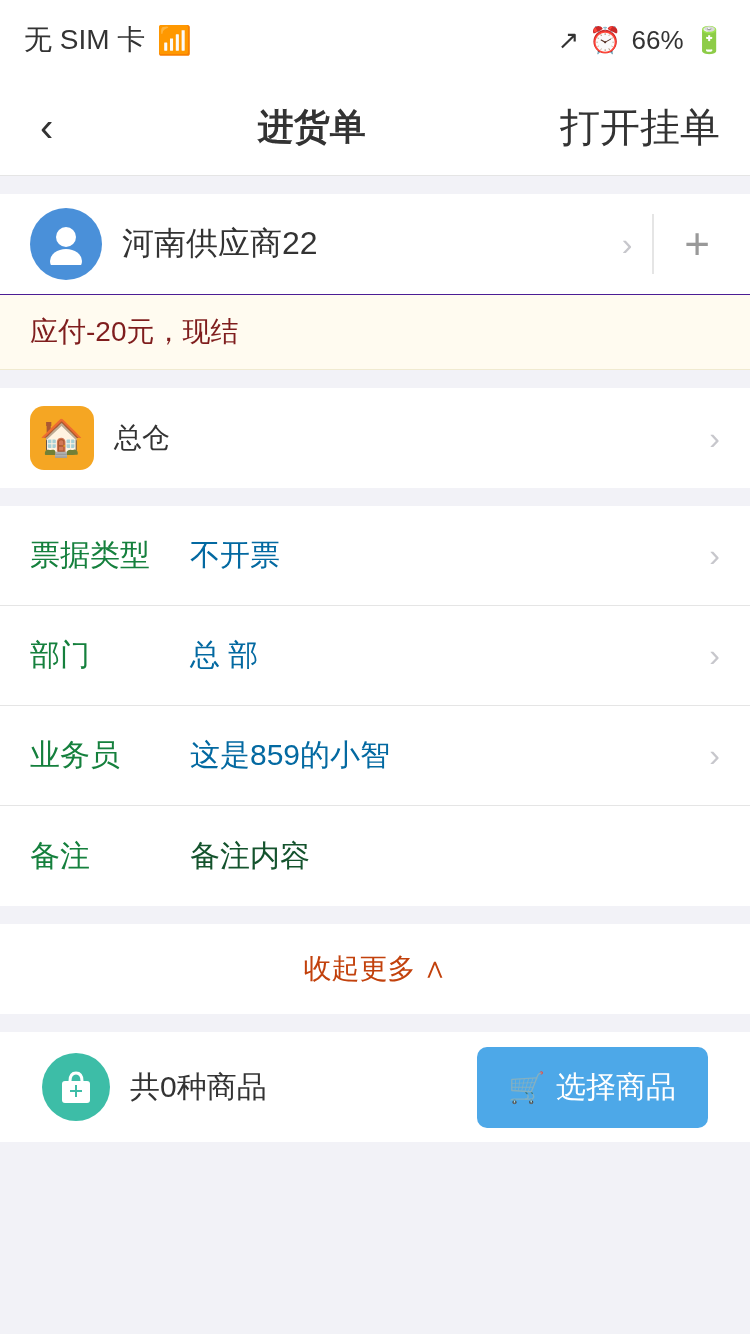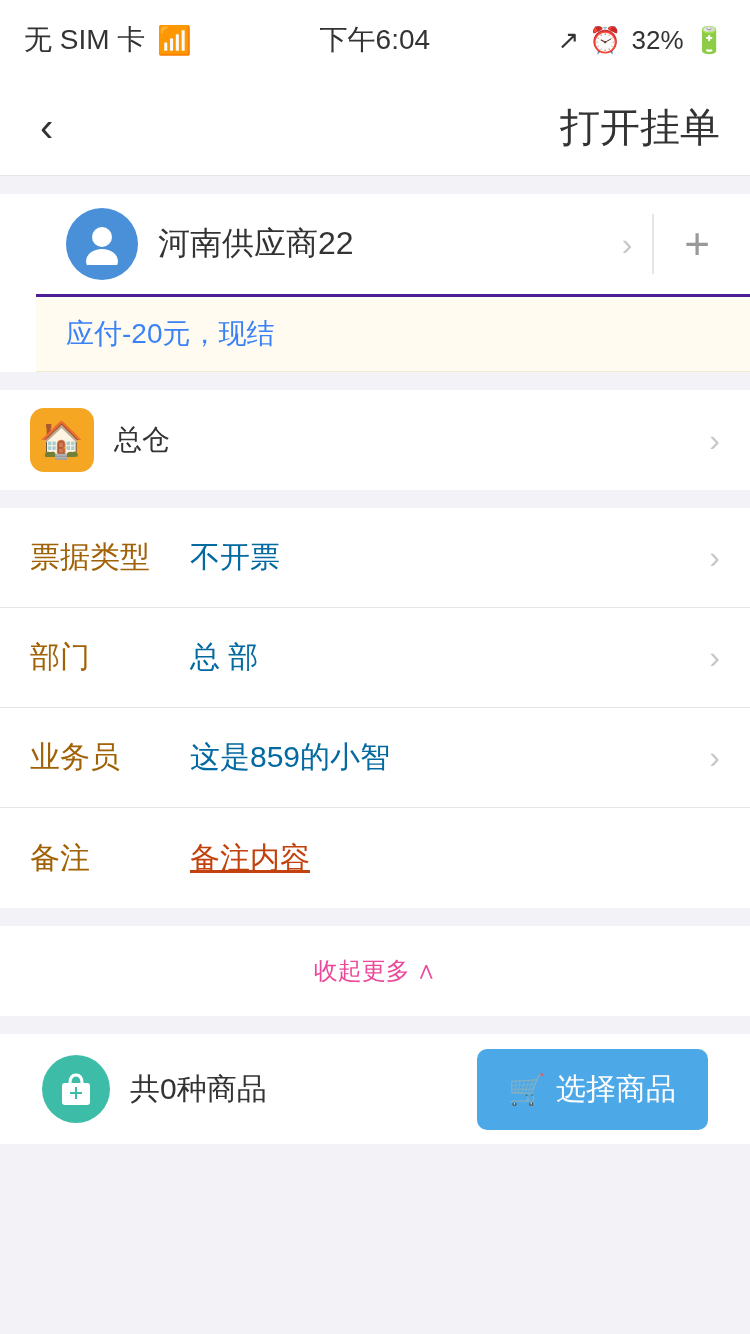--- a/index.html
+++ b/index.html
@@ -70,21 +70,20 @@
     
     .divider-block {
       height: 18px;
       background: #f2f2f7;
     }
 
     
     .card {
       background: #fff;
       margin-bottom: 0;
-      padding-left: 36px;
     }
 
     
     .supplier-row {
       display: flex;
       align-items: center;
       padding: 0 30px;
       height: 100px;
       background: #fff;
     }
@@ -119,22 +118,22 @@
       color: #999;
       cursor: pointer;
       padding: 0 10px;
     }
 
     
     .notice-banner {
       background: #fffbf0;
       padding: 18px 30px;
       font-size: 28px;
-      color: #3b82f6;
-      border-top: 3px solid #4c1d95;
+      color: #7f1d1d;
+      border-top: 1px solid #4c1d95;
       border-bottom: 1px solid #f0ead0;
     }
 
     
     .warehouse-row {
       display: flex;
       align-items: center;
       padding: 0 30px;
       height: 100px;
       background: #fff;
@@ -171,48 +170,47 @@
       align-items: center;
       padding: 0 30px;
       height: 100px;
       border-bottom: 1px solid #e5e5e5;
     }
     .info-row:last-child {
       border-bottom: none;
     }
     .info-label {
       font-size: 30px;
-      color: #a16207;
+      color: #15803d;
       width: 140px;
       flex-shrink: 0;
     }
     .info-value {
       flex: 1;
       font-size: 30px;
       color: #0369a1;
       padding-left: 20px;
     }
     .info-value.placeholder {
-      color: #c2410c;
-      text-decoration: underline;
+      color: #14532d;
     }
 
     
     .collapse-row {
       background: #fff;
       margin-top: 18px;
       height: 90px;
       display: flex;
       align-items: center;
       justify-content: center;
       cursor: pointer;
     }
     .collapse-text {
-      font-size: 24px;
-      color: #ec4899;
+      font-size: 28px;
+      color: #c2410c;
     }
 
     
     .product-bar {
       background: #fff;
       margin-top: 18px;
       display: flex;
       align-items: center;
       padding: 20px 42px;
       height: 110px;
@@ -254,31 +252,31 @@
     }
   </style>
 </head>
 <body>
 
 <div class="status-bar">
   <div class="status-left">
     <span>无 SIM 卡 </span>
     <span>📶</span>
   </div>
-  <span>下午6:04</span>
   <div class="status-right">
     <span>↗</span>
     <span>⏰</span>
-    <span>32%</span>
+    <span>66%</span>
     <span>🔋</span>
   </div>
 </div>
 
 <div class="nav-bar">
   <span class="nav-back">‹</span>
+  <span class="nav-title">进货单</span>
   <span class="nav-action">打开挂单</span>
 </div>
 
 <div class="divider-block"></div>
 
 <div class="card">
   <div class="supplier-row">
     <div class="supplier-avatar">
       <svg width="42" height="42" viewBox="0 0 42 42">
         <circle cx="21" cy="14" r="10" fill="white"></circle>

